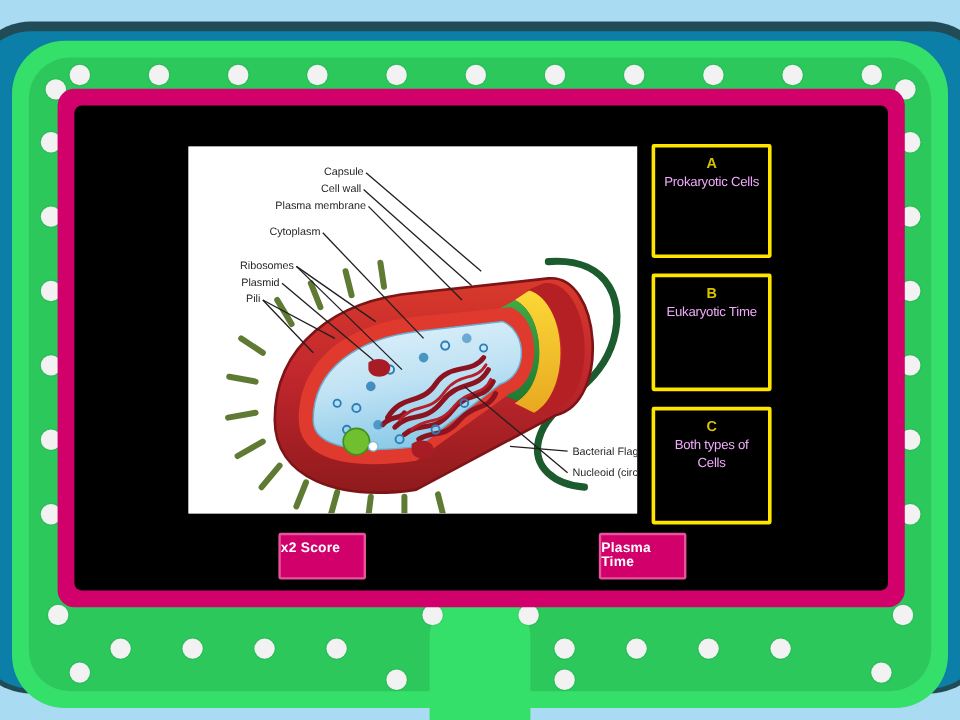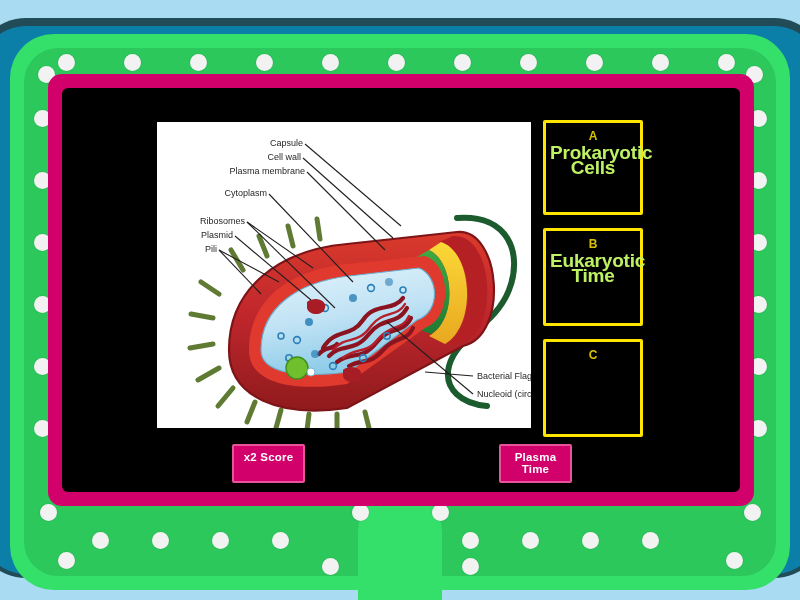--- a/index.html
+++ b/index.html
@@ -94,36 +94,36 @@
   .answer {
     width:100px; background:#000; border:3px solid #ffe400;
     margin-bottom:13px; padding:6px 4px 9px; text-align:center;
     border-radius:2px; cursor:pointer;
   }
   .answer .letter {
     display:block; color:#d8c200; font-size:12px; font-weight:bold;
     line-height:14px; margin-bottom:2px;
   }
   .answer .atext {
-    display:block; color:#bef264; font-size:19px; font-weight:bold;
+    display:block; color:#f0abfc; font-size:11px; font-weight:normal;
     line-height:15px; letter-spacing:-.2px;
   }
   .answer.a1 { height:95px; }
   .answer.a2 { height:98px; }
   .answer.a3 { height:98px; }
 
   
   .powerups {
     position:absolute; left:170px; top:356px; width:340px;
     display:flex; justify-content:space-between;
   }
   .powerup {
     background:#d1006b; border:2px solid #e8549b;
     color:#ffffff; font-size:11.5px; font-weight:bold;
-    padding:5px 0 6px; text-align:center; cursor:pointer;
+    padding:5px 0 6px; cursor:pointer;
     letter-spacing:.2px; border-radius:2px;
   }
   .pu1 { width:73px; }
   .pu2 { width:73px; }
   .pu3 { width:73px; }
 
   
   .dlabel { font-family:"Liberation Sans", sans-serif; font-size:9px; fill:#231f20; }
 </style>
 </head>
@@ -316,20 +316,21 @@
         <div class="answer a1">
           <span class="letter">A</span>
           <span class="atext">Prokaryotic Cells</span>
         </div>
         <div class="answer a2">
           <span class="letter">B</span>
           <span class="atext">Eukaryotic Time</span>
         </div>
         <div class="answer a3">
           <span class="letter">C</span>
+          <span class="atext">Both types of Cells</span>
         </div>
       </div>
 
     <div class="powerups" id="powerups">
         <div class="powerup pu1">x2 Score</div>
         <div class="powerup pu3">Plasma Time</div>
       </div>
 
   </div>
 </div>

